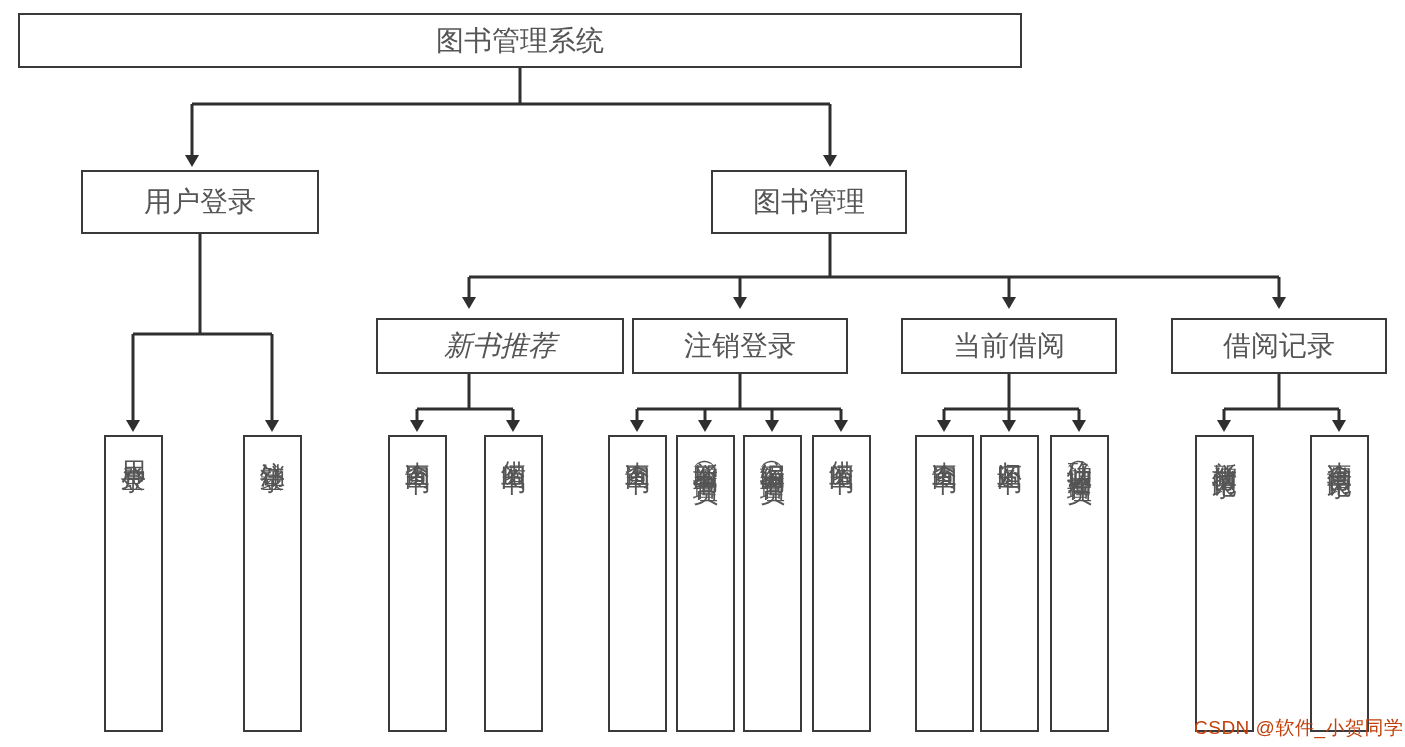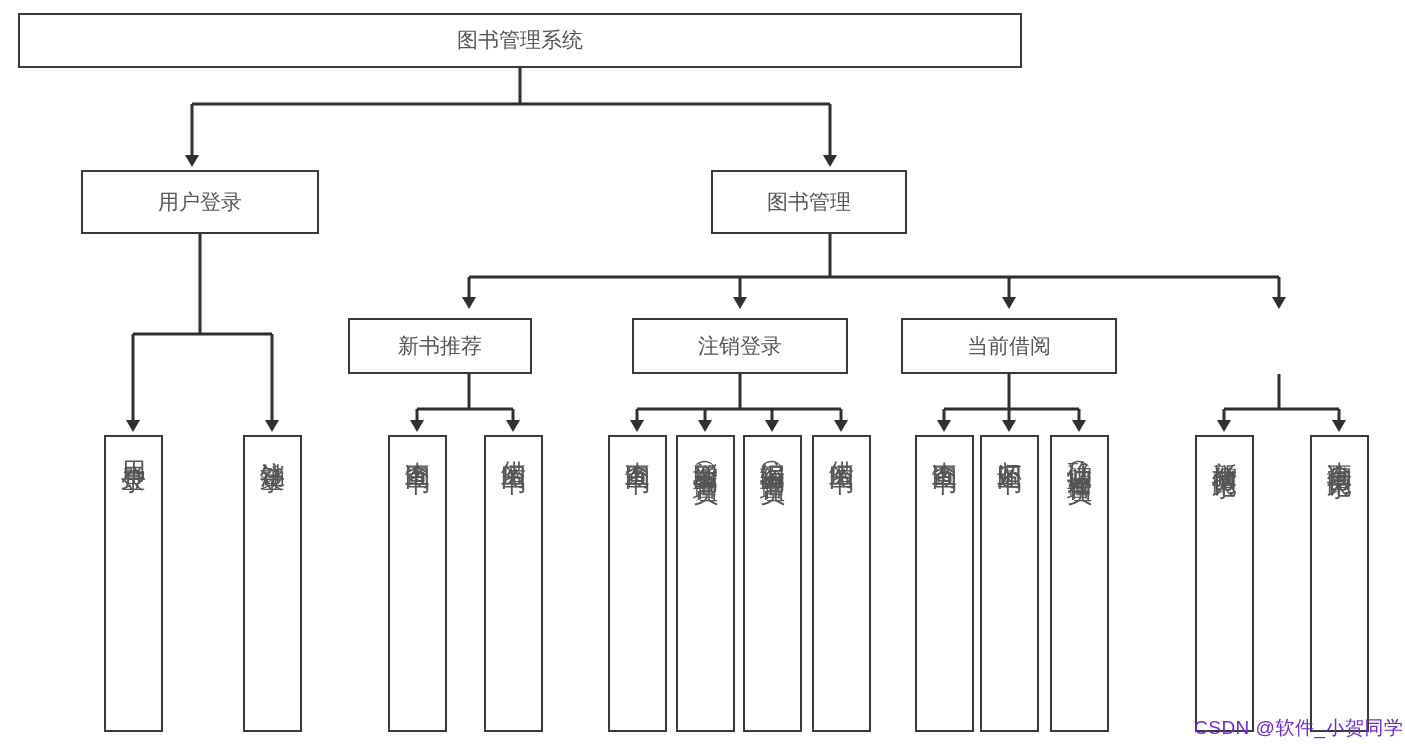--- a/index.html
+++ b/index.html
@@ -37,38 +37,38 @@
     z-index: 2;
   }
   .node-label {
     display: block;
     text-align: center;
     line-height: 1.18;
     white-space: nowrap;
     color: #555555;
   }
   .horiz .node-label {
-    font-size: 21px;
+    font-size: 28px;
   }
   .vert {
     align-items: flex-start;
     padding-top: 4px;
   }
   .vert .node-label {
     writing-mode: vertical-rl;
     text-orientation: upright;
     font-size: 25px;
     letter-spacing: 3px;
     line-height: 1;
     white-space: nowrap;
   }
   .watermark {
     position: absolute;
     font-size: 19px;
-    color: #6d28d9;
+    color: #c2410c;
     white-space: nowrap;
     z-index: 5;
     letter-spacing: 0.5px;
   }
 </style>
 </head>
 <body>
 
 <div id="canvas">
 
@@ -129,29 +129,32 @@
     <span class="node-label">图书管理系统</span>
   </div>
 
   <div class="node horiz" style="left:81px; top:170px; width:238px; height:64px;">
     <span class="node-label">用户登录</span>
   </div>
   <div class="node horiz" style="left:711px; top:170px; width:196px; height:64px;">
     <span class="node-label">图书管理</span>
   </div>
 
-  <div class="node horiz" style="left:348px; top:318px; width:184px; height:56px;">
+  <div class="node horiz" style="left:376px; top:318px; width:248px; height:56px;font-style:italic;">
     <span class="node-label">新书推荐</span>
   </div>
   <div class="node horiz" style="left:632px; top:318px; width:216px; height:56px;">
     <span class="node-label">注销登录</span>
   </div>
   <div class="node horiz" style="left:901px; top:318px; width:216px; height:56px;">
     <span class="node-label">当前借阅</span>
   </div>
+  <div class="node horiz" style="left:1171px; top:318px; width:216px; height:56px;">
+    <span class="node-label">借阅记录</span>
+  </div>
 
   <div class="node vert" style="left:104px; top:435px; width:59px; height:297px;">
     <span class="node-label">用户登录</span>
   </div>
   <div class="node vert" style="left:243px; top:435px; width:59px; height:297px;">
     <span class="node-label">注销登录</span>
   </div>
 
   <div class="node vert" style="left:388px; top:435px; width:59px; height:297px;">
     <span class="node-label">查询图书</span>

